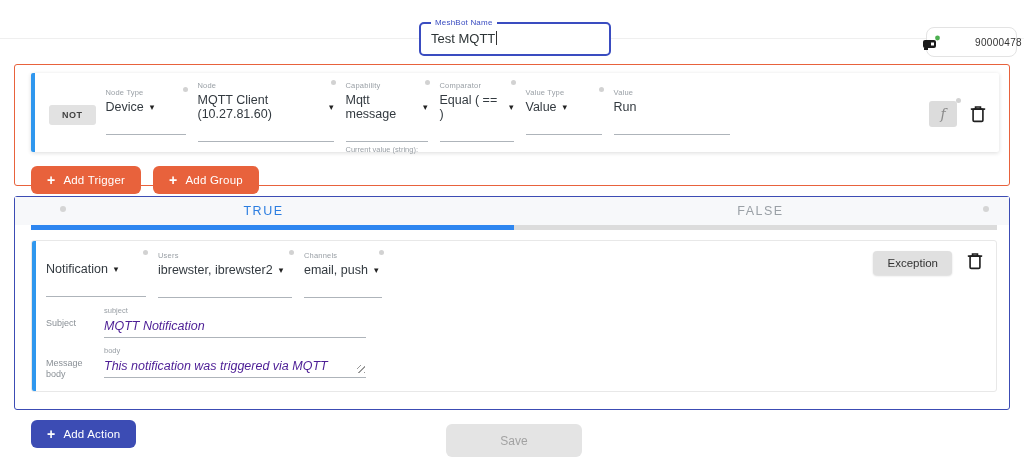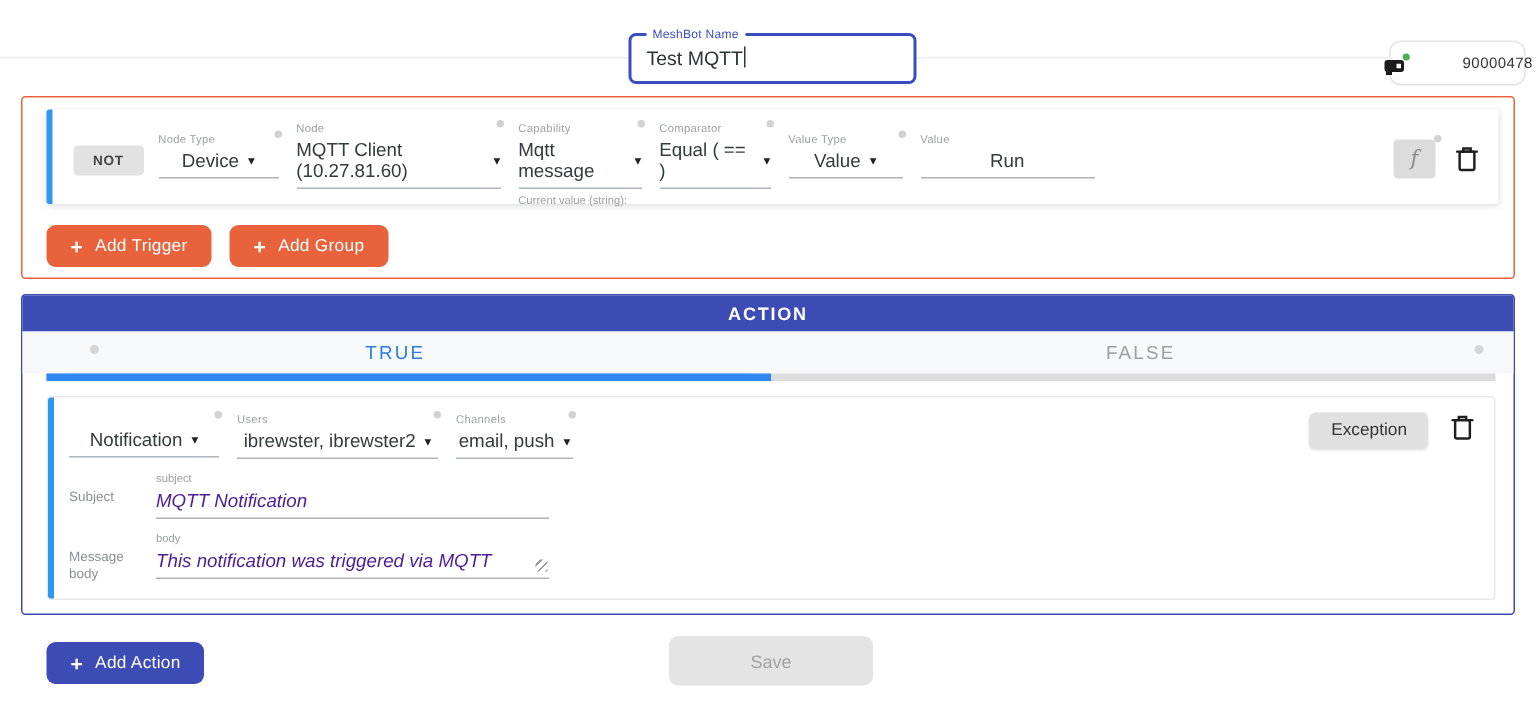--- a/index.html
+++ b/index.html
@@ -34,22 +34,22 @@
   .rule-card { position:relative; margin:8px 10px 0 16px; background:#fff; border-radius:2px;
                box-shadow:0 1px 4px rgba(0,0,0,.14); display:flex; align-items:center;
                padding:8px 12px 10px 6px; }
   .left-bar { position:absolute; left:0; top:0; bottom:0; width:4px; background:#2f97ee; border-radius:2px 0 0 2px; }
 
   .not-btn { margin:6px 10px 0 12px; background:#e2e2e2; border:none; border-radius:3px;
              font-size:9px; font-weight:bold; color:#424242; padding:5px 13px; letter-spacing:.5px; cursor:pointer; }
 
   .field { position:relative; margin-right:12px; cursor:pointer; }
   .field .f-label { display:block; font-size:7.5px; color:#9aa0a6; margin-bottom:3px; letter-spacing:.2px; }
-  .field .f-val { display:flex; align-items:center; justify-content:center;
-                  font-size:12.5px; color:#333a40; border-bottom:1px solid #aeb4ba; padding-bottom:4px; gap:6px; }
+  .field .f-val { display:flex; align-items:center; justify-content:flex-start;
+                  font-size:12.5px; color:#333a40; border-bottom:1px solid #aeb4ba; padding-bottom:20px; gap:6px; }
   .caret { font-size:9px; color:#222; line-height:1; }
   .dot { position:absolute; top:-1px; right:-2px; width:5px; height:5px; border-radius:50%; background:#d2d2d2; }
   .f-hint { position:absolute; left:0; top:100%; margin-top:3px; font-size:7.5px; color:#9aa0a6; white-space:nowrap; }
 
   .spacer { flex:1; }
 
   .func-btn { position:relative; width:28px; height:26px; background:#dcdcdc; border:none; border-radius:3px;
               color:#8a8a8a; font-family:"DejaVu Serif", serif; font-style:italic; font-size:14px;
               margin:4px 12px 0 0; cursor:pointer; }
   .func-btn .dot { top:-3px; right:-4px; }
@@ -206,21 +206,20 @@
         <span>Add Trigger</span>
       </button>
       <button class="add-btn orange">
         <span class="plus">+</span>
         <span>Add Group</span>
       </button>
     </div>
   </div>
 
   <div class="section action">
-    <div class="section-header">ACTION</div>
 
     <div class="tab-row">
       <span class="tab-dot left"></span>
       <div class="tab true">TRUE</div>
       <div class="tab false">FALSE</div>
       <span class="tab-dot right"></span>
     </div>
     <div class="progress">
       <div class="progress-fill" style="width: 50%;"></div>
     </div>

